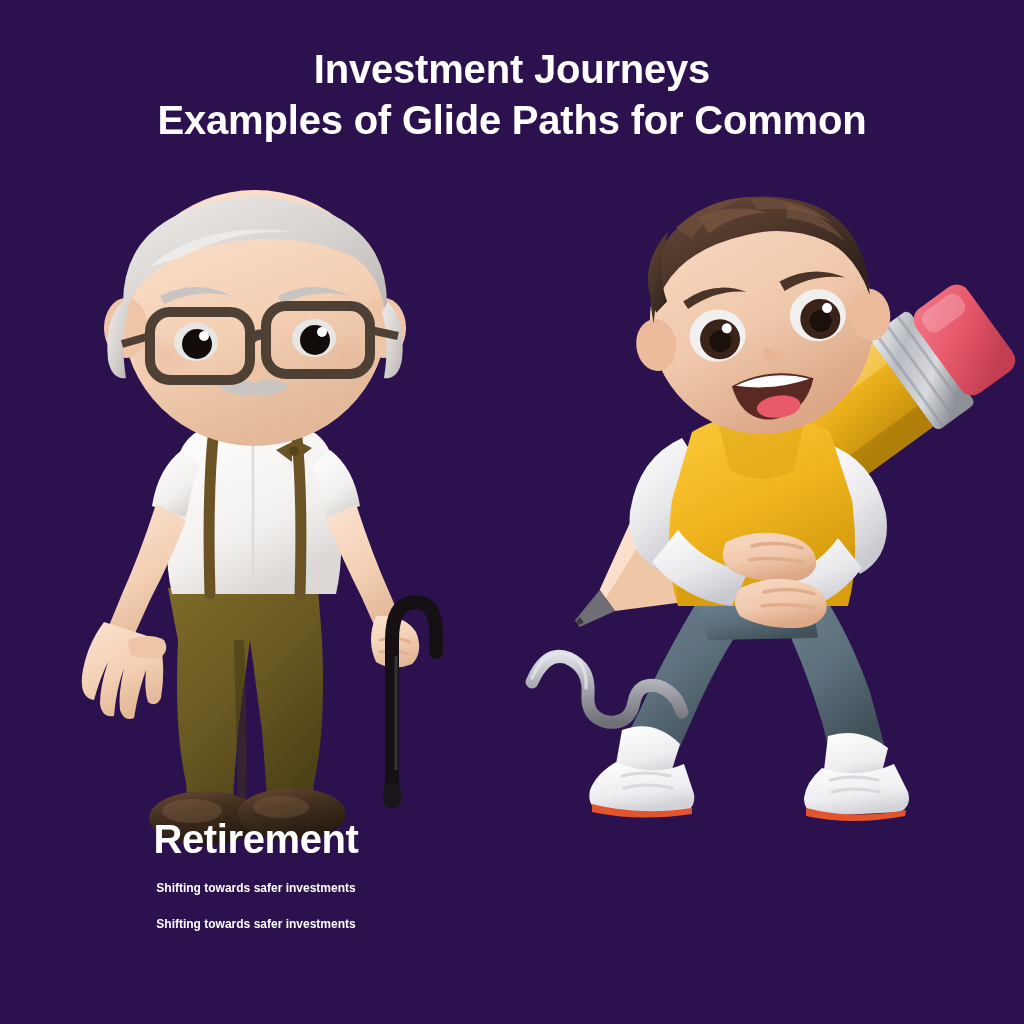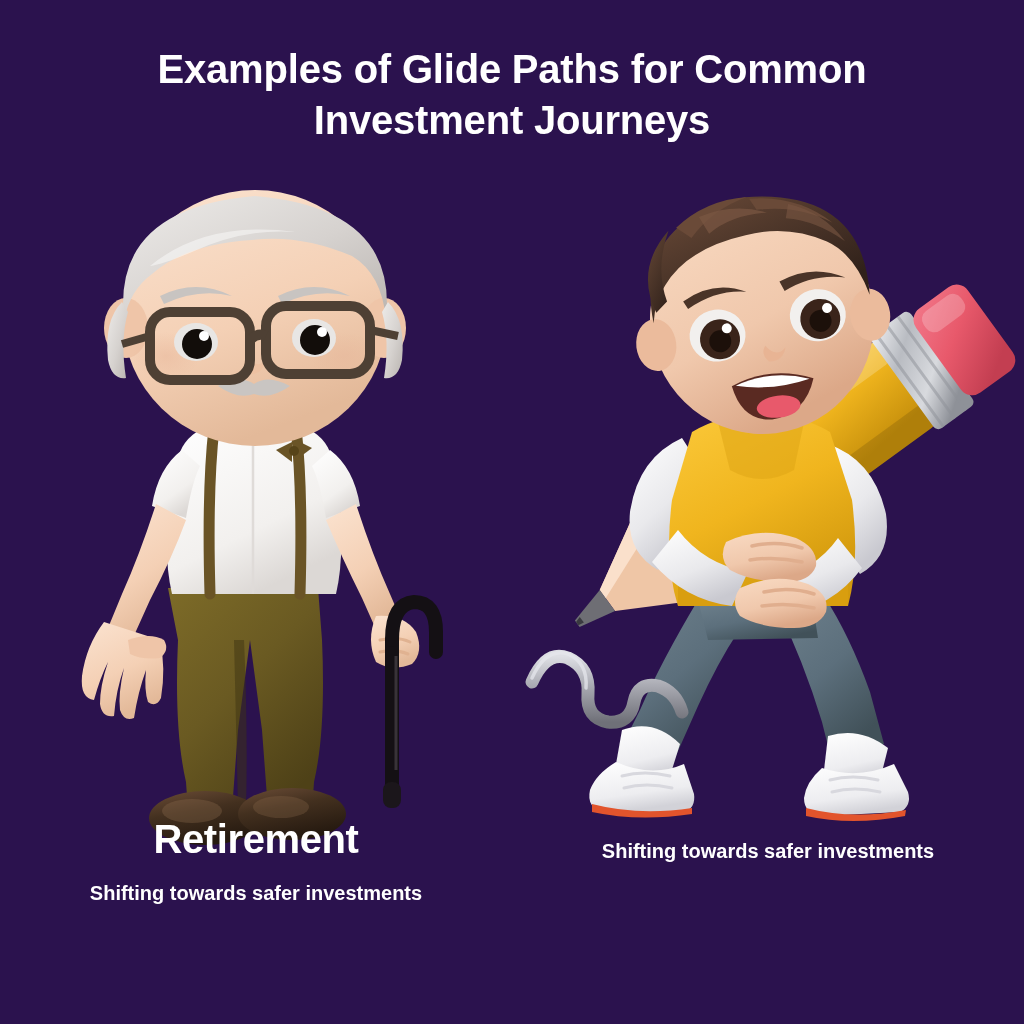--- a/index.html
+++ b/index.html
@@ -38,46 +38,47 @@
     position:relative;
     width:512px;
     height:700px;
   }
   .art { position:absolute; top:0; left:0; width:512px; height:660px; }
   .captions {
     position:absolute;
     top:818px; left:0;
     width:1024px;
     display:flex;
+    flex-direction:column;
   }
   .cap-col { width:512px; text-align:center; padding:0 18px; }
   .cap-title {
     color:#FFFFFF;
     font-size:40px;
     font-weight:bold;
     line-height:1.05;
     letter-spacing:-0.4px;
   }
   .cap-sub {
     margin-top:20px;
     color:#FFFFFF;
-    font-size:20px;
+    font-size:12px;
     font-weight:bold;
     line-height:1.35;
   }
   svg { display:block; overflow:visible; }
 </style>
 </head>
 <body style="background: rgb(43, 18, 78);">
 
 <div class="poster" style="background: rgb(43, 18, 78);">
 
   <div class="title">
+    <div>Investment Journeys</div>
     <div>Examples of Glide Paths for Common</div>
-    <div>Investment Journeys</div>
   </div>
 
   <div class="columns">
 
     <div class="col">
       <svg class="art" viewBox="0 0 512 660">
         <defs>
           <linearGradient id="hairG" x1="0" y1="0" x2="1" y2="1">
             <stop offset="0" stop-color="#EDEBE9"></stop>
               <stop offset="0.55" stop-color="#D6D2CF"></stop>

